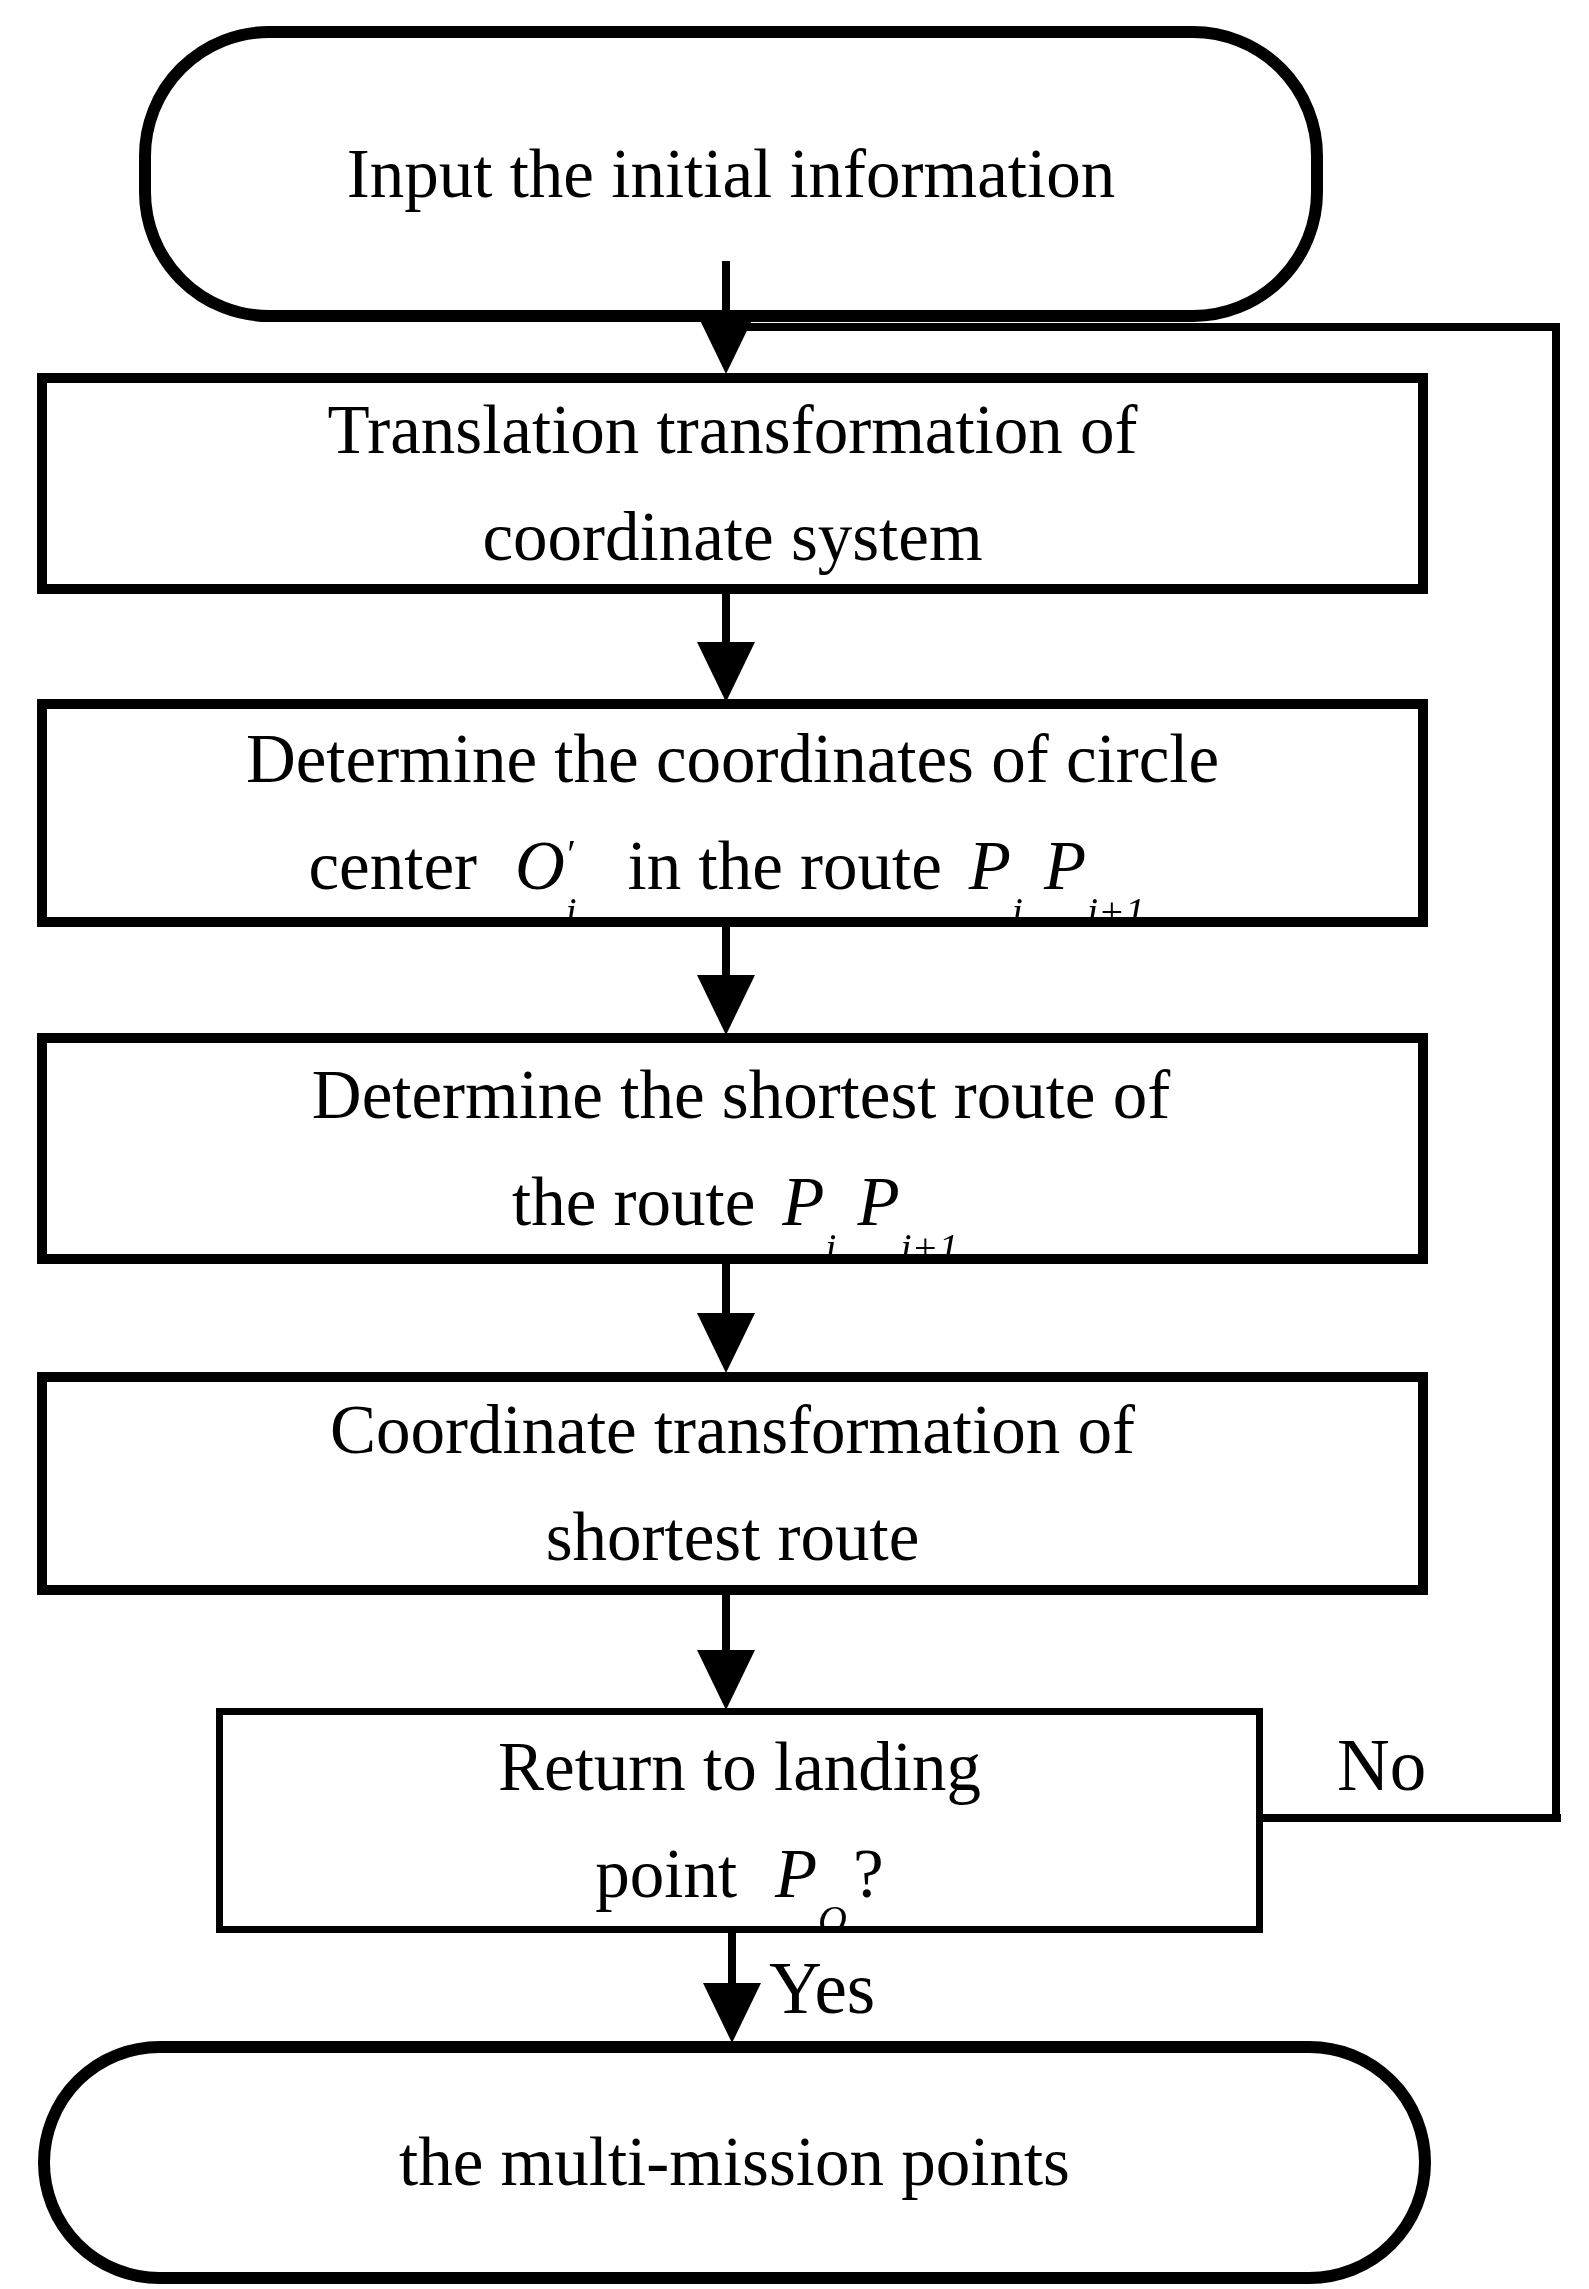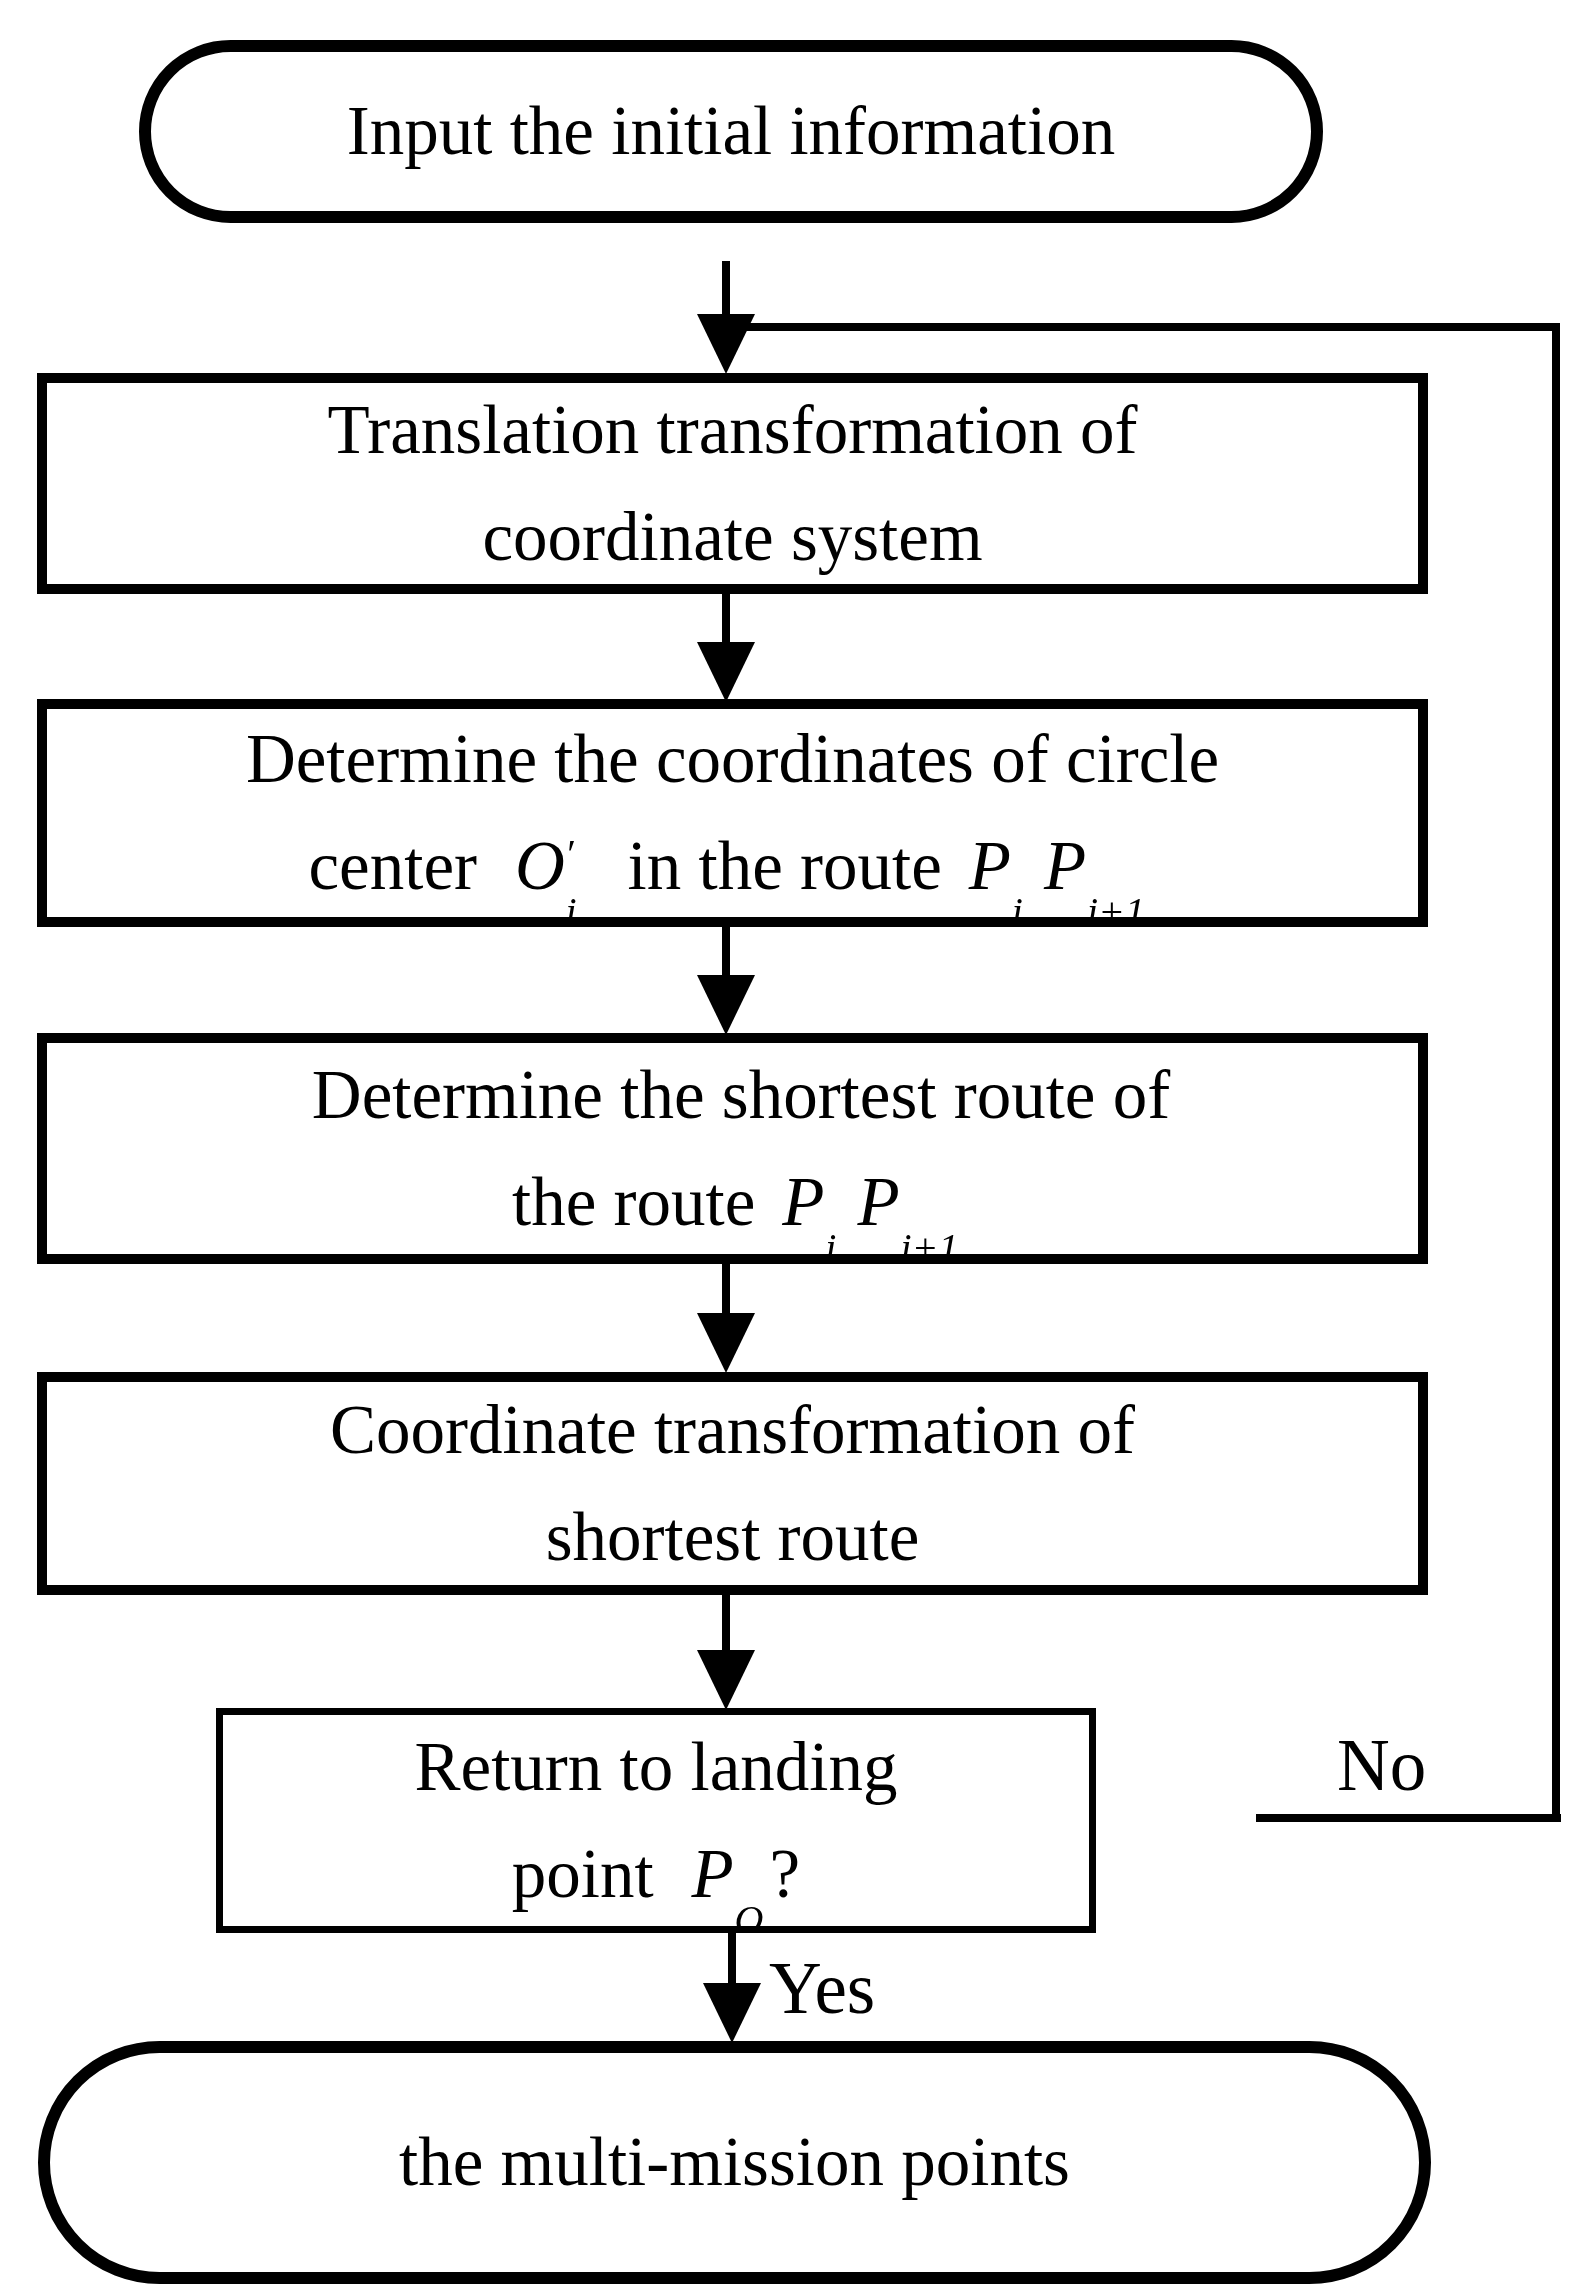--- a/index.html
+++ b/index.html
@@ -35,21 +35,21 @@
   .scripts .sub-s{position:absolute;left:0.02em;top:0.10em;font-size:0.58em;font-style:italic;line-height:1;}
   .scripts .sup-s{position:absolute;left:0.06em;bottom:0.38em;font-size:0.58em;line-height:1;}
   .sp-l{margin-left:0.30em;}
   .sp-s{margin-left:0.14em;}
 </style>
 </head>
 <body>
 
 <div class="canvas">
 
-  <div class="node stadium" style="left:139px;top:40px;width:1184px;height:183px;">
+  <div class="node stadium" style="left:139px;top:26px;width:1184px;height:296px;">
     <div class="line">Input the initial information</div>
   </div>
 
   <div class="arrow" style="left:697px;top:261px;height:113px;">
     <div class="shaft"></div>
     <div class="head"></div>
   </div>
 
   <div class="conn" style="left:740px;top:323px;width:820px;height:7.7px;"></div>
   <div class="conn" style="left:1552px;top:323px;width:7.7px;height:1499px;"></div>
@@ -96,21 +96,21 @@
   <div class="node" style="left:37px;top:1372px;width:1391px;height:223px;">
     <div class="line">Coordinate transformation of</div>
     <div class="line">shortest route</div>
   </div>
 
   <div class="arrow" style="left:697px;top:1593px;height:117px;">
     <div class="shaft"></div>
     <div class="head"></div>
   </div>
 
-  <div class="node decision" style="left:216px;top:1708px;width:880px;height:225px;">
+  <div class="node decision" style="left:216px;top:1708px;width:1047px;height:225px;">
     <div class="line">Return to landing</div>
     <div class="line">
       <span>point</span>
       <span class="sp-l mi">P</span><span class="scripts osub"><span class="sub-s">O</span></span><span>?</span>
     </div>
   </div>
 
   <div class="flow-label" style="left:1337px;top:1729px;">No</div>
   <div class="flow-label" style="left:769px;top:1952px;">Yes</div>
 

